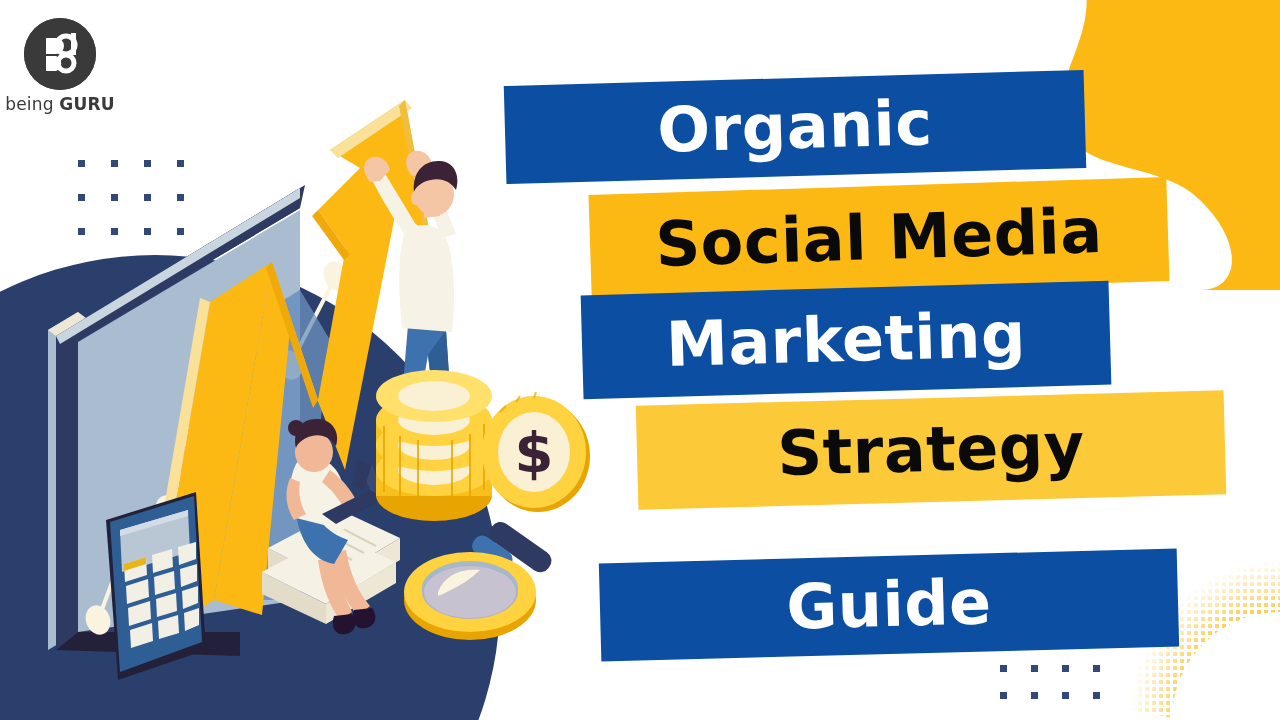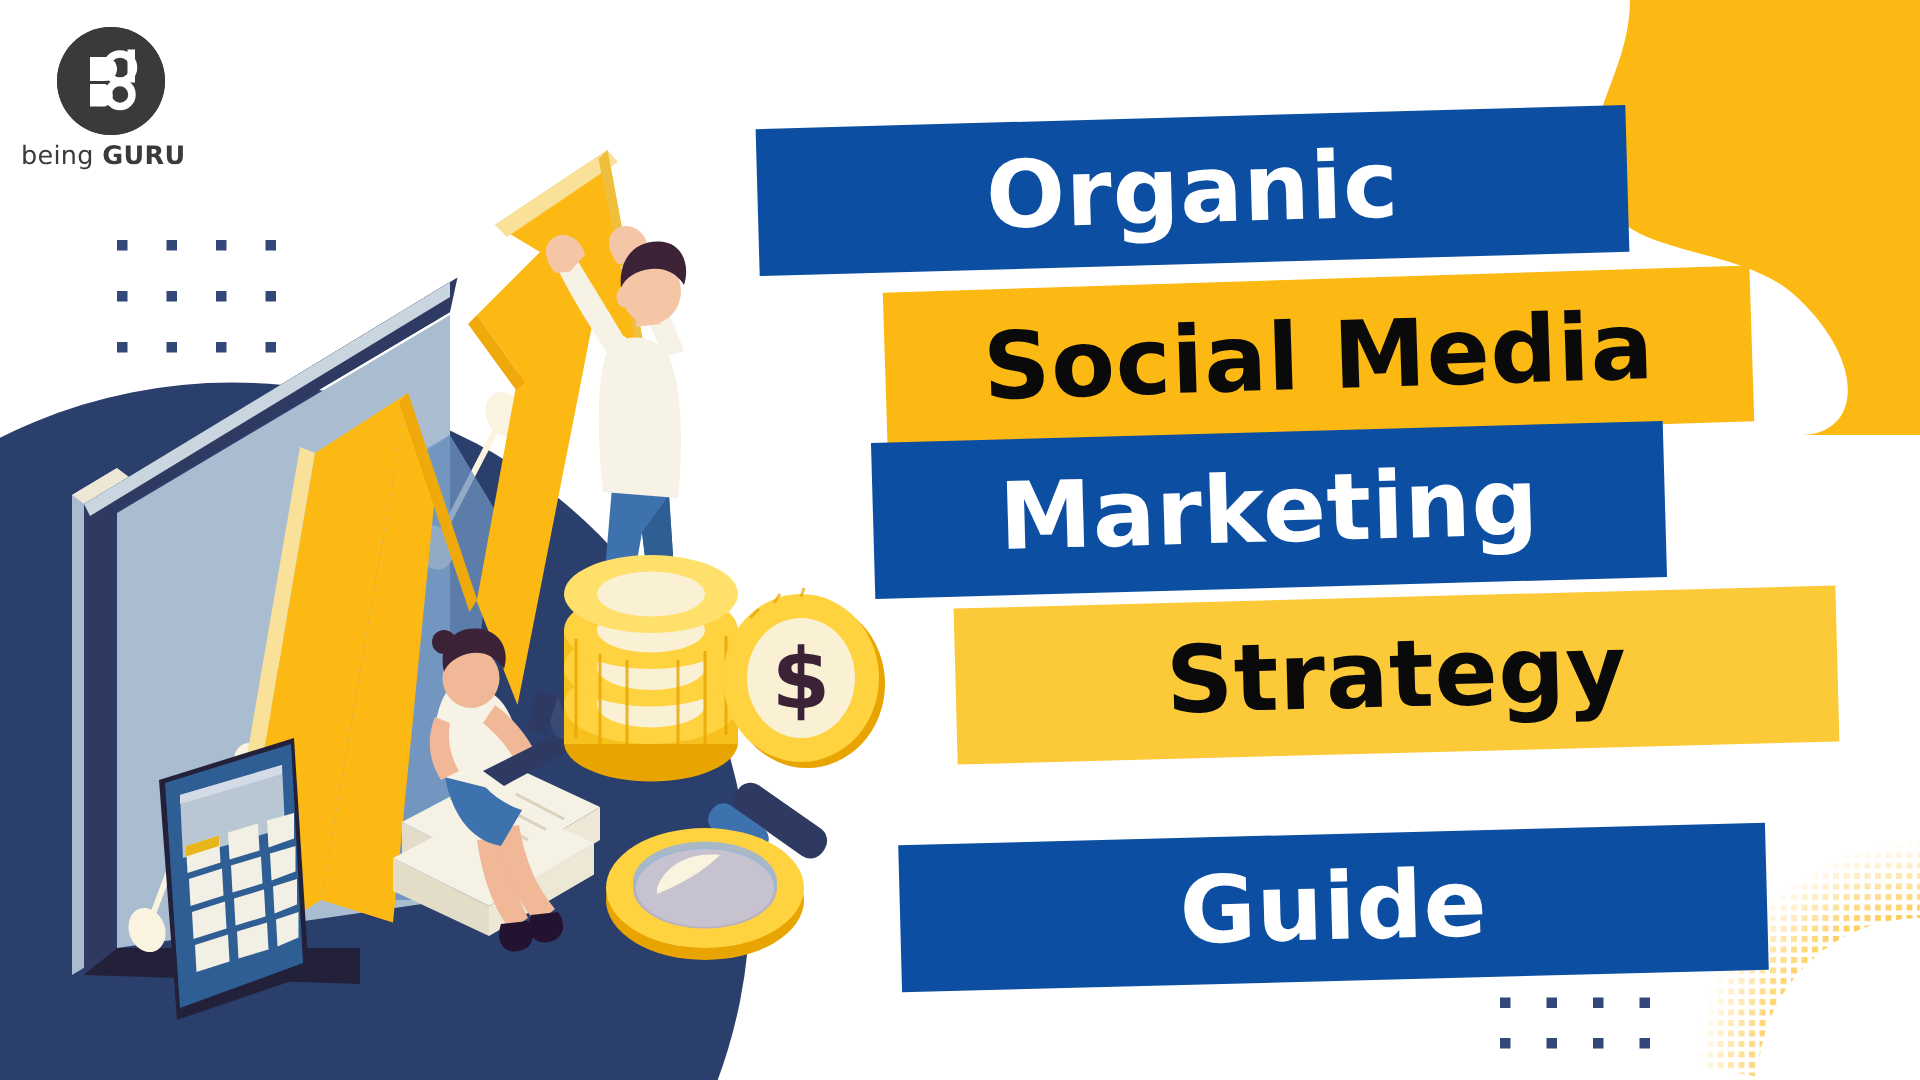--- a/index.html
+++ b/index.html
@@ -17,21 +17,21 @@
                background:#2B3F6C;z-index:1;}
   .halftone{position:absolute;right:0;bottom:0;width:170px;height:180px;z-index:2;}
 
   
   .dotgrid{position:absolute;z-index:3;display:grid;}
   .dotgrid i{display:block;width:7px;height:7px;background:#334778;}
   #dotgrid-top-left{left:78px;top:160px;grid-template-columns:repeat(4,33px);grid-template-rows:repeat(3,34px);}
   #dotgrid-bottom-right{left:1000px;top:638px;grid-template-columns:repeat(4,31px);grid-template-rows:repeat(3,27px);}
 
   
-  #logo{position:absolute;left:14px;top:18px;z-index:30;width:120px;text-align:left;}
+  #logo{position:absolute;left:0;top:18px;z-index:30;width:120px;text-align:center;}
   #logo .mark{width:72px;height:72px;border-radius:50%;background:#3A3A3A;margin:0 auto;position:relative;}
   #logo .mark svg{position:absolute;left:0;top:0;}
   #logo .wordmark{margin-top:6px;font-size:17px;color:#3A3A3A;letter-spacing:.2px;line-height:1;
                   font-family:"DejaVu Sans","Liberation Sans",sans-serif;}
   #logo .wordmark b{font-weight:700;}
 
   
   #illustration{position:absolute;left:0;top:40px;width:620px;height:680px;z-index:10;}
 
   

